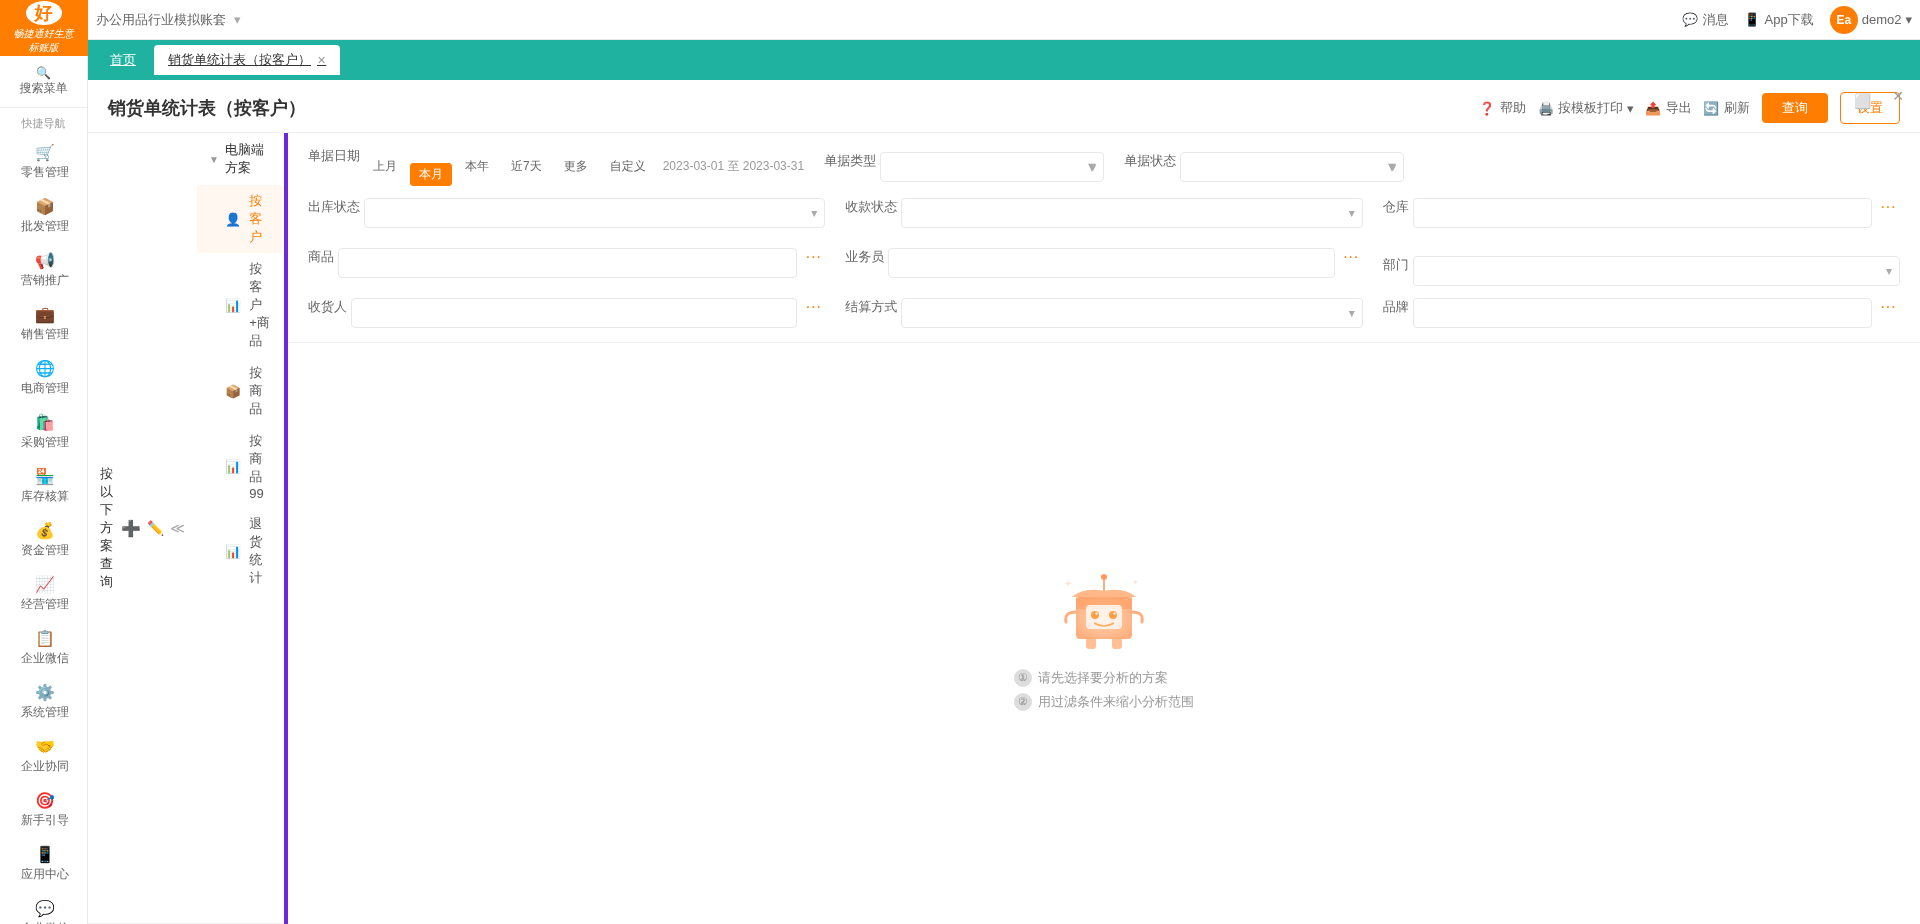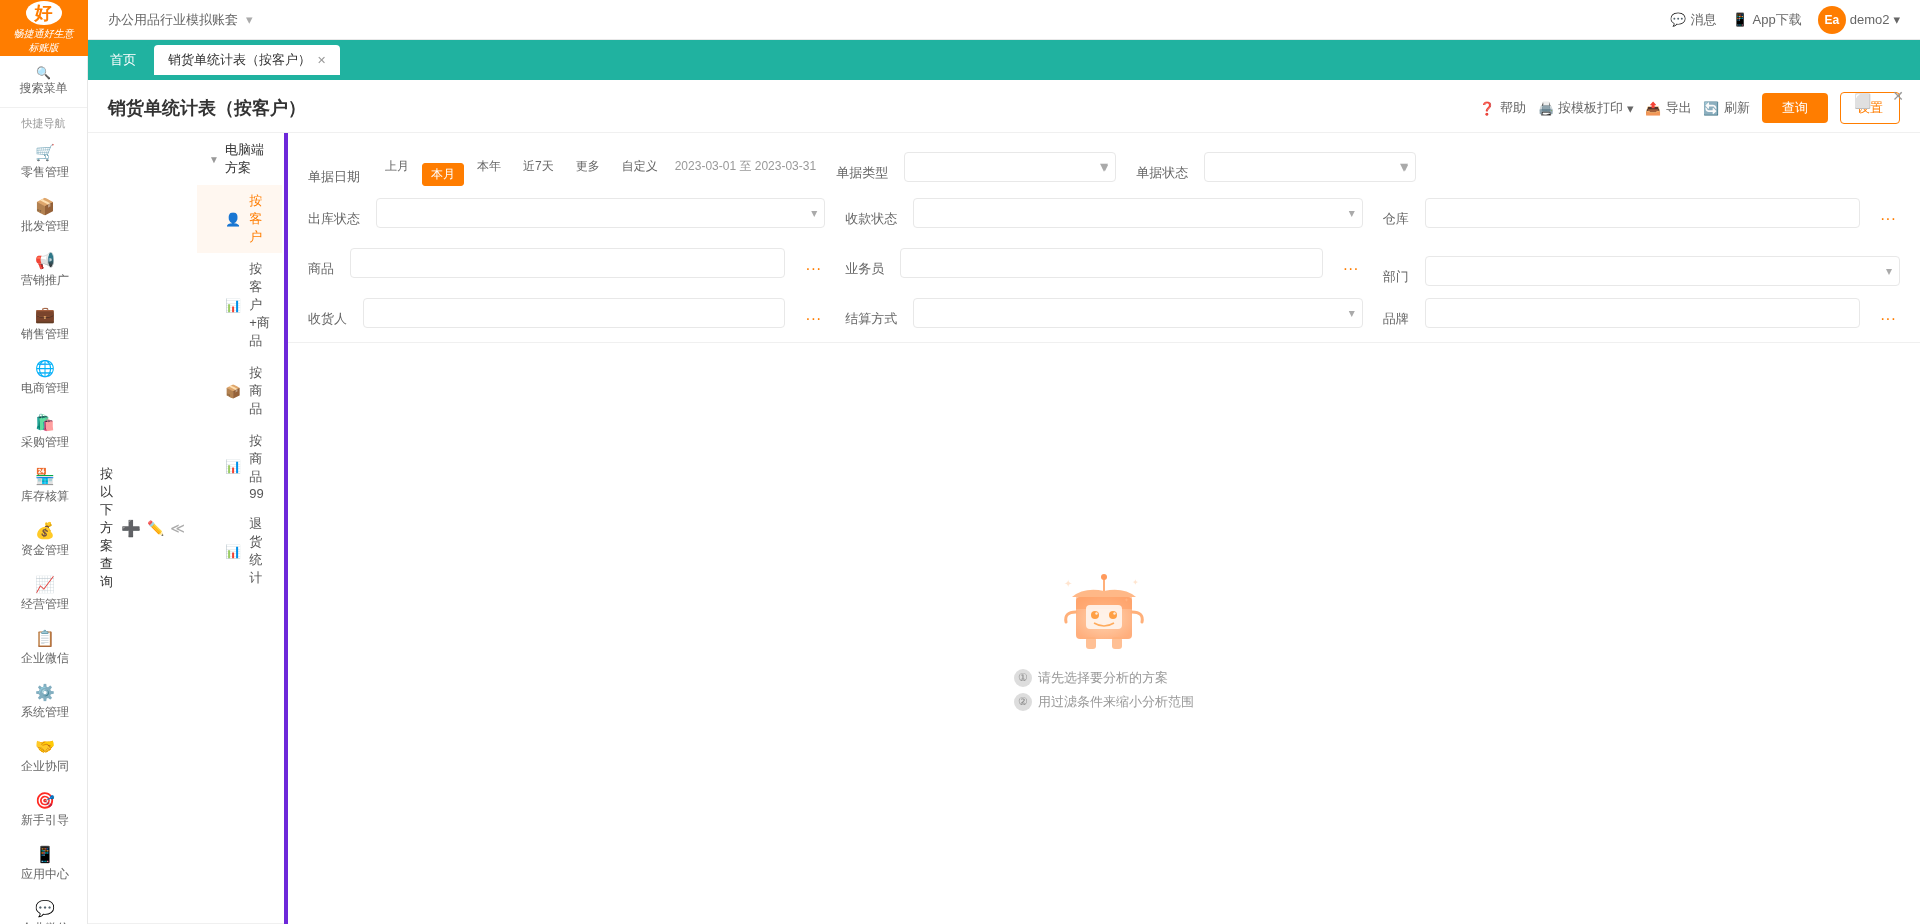--- a/index.html
+++ b/index.html
@@ -82,21 +82,21 @@
       overflow: hidden;
     }
 
     
     .topbar {
       background: #fff;
       height: 40px;
       display: flex;
       align-items: center;
       justify-content: space-between;
-      padding: 0 20px;
+      padding: 0 8px;
       border-bottom: 1px solid #e8e8e8;
       flex-shrink: 0;
     }
     .topbar-left {
       display: flex;
       align-items: center;
       gap: 8px;
       font-size: 13px;
       color: #666;
     }
@@ -137,20 +137,21 @@
       gap: 4px;
     }
     .tab {
       display: flex;
       align-items: center;
       padding: 6px 14px;
       border-radius: 4px 4px 0 0;
       font-size: 13px;
       cursor: pointer;
       gap: 6px;
+      text-decoration: underline;
     }
     .tab.home {
       background: #20b2a0;
       color: #fff;
     }
     .tab.active {
       background: #fff;
       color: #333;
     }
     .tab-close {
@@ -283,22 +284,22 @@
     }
     .filter-row {
       display: flex;
       align-items: center;
       gap: 20px;
       margin-bottom: 12px;
     }
     .filter-row:last-child { margin-bottom: 0; }
     .filter-item {
       display: flex;
-      align-items: flex-end;
-      gap: 16px;
+      align-items: flex-start;
+      gap: 4px;
       min-width: 0;
     }
     .filter-label {
       font-size: 13px;
       color: #666;
       white-space: nowrap;
       flex-shrink: 0;
     }
     .filter-input {
       flex: 1;

